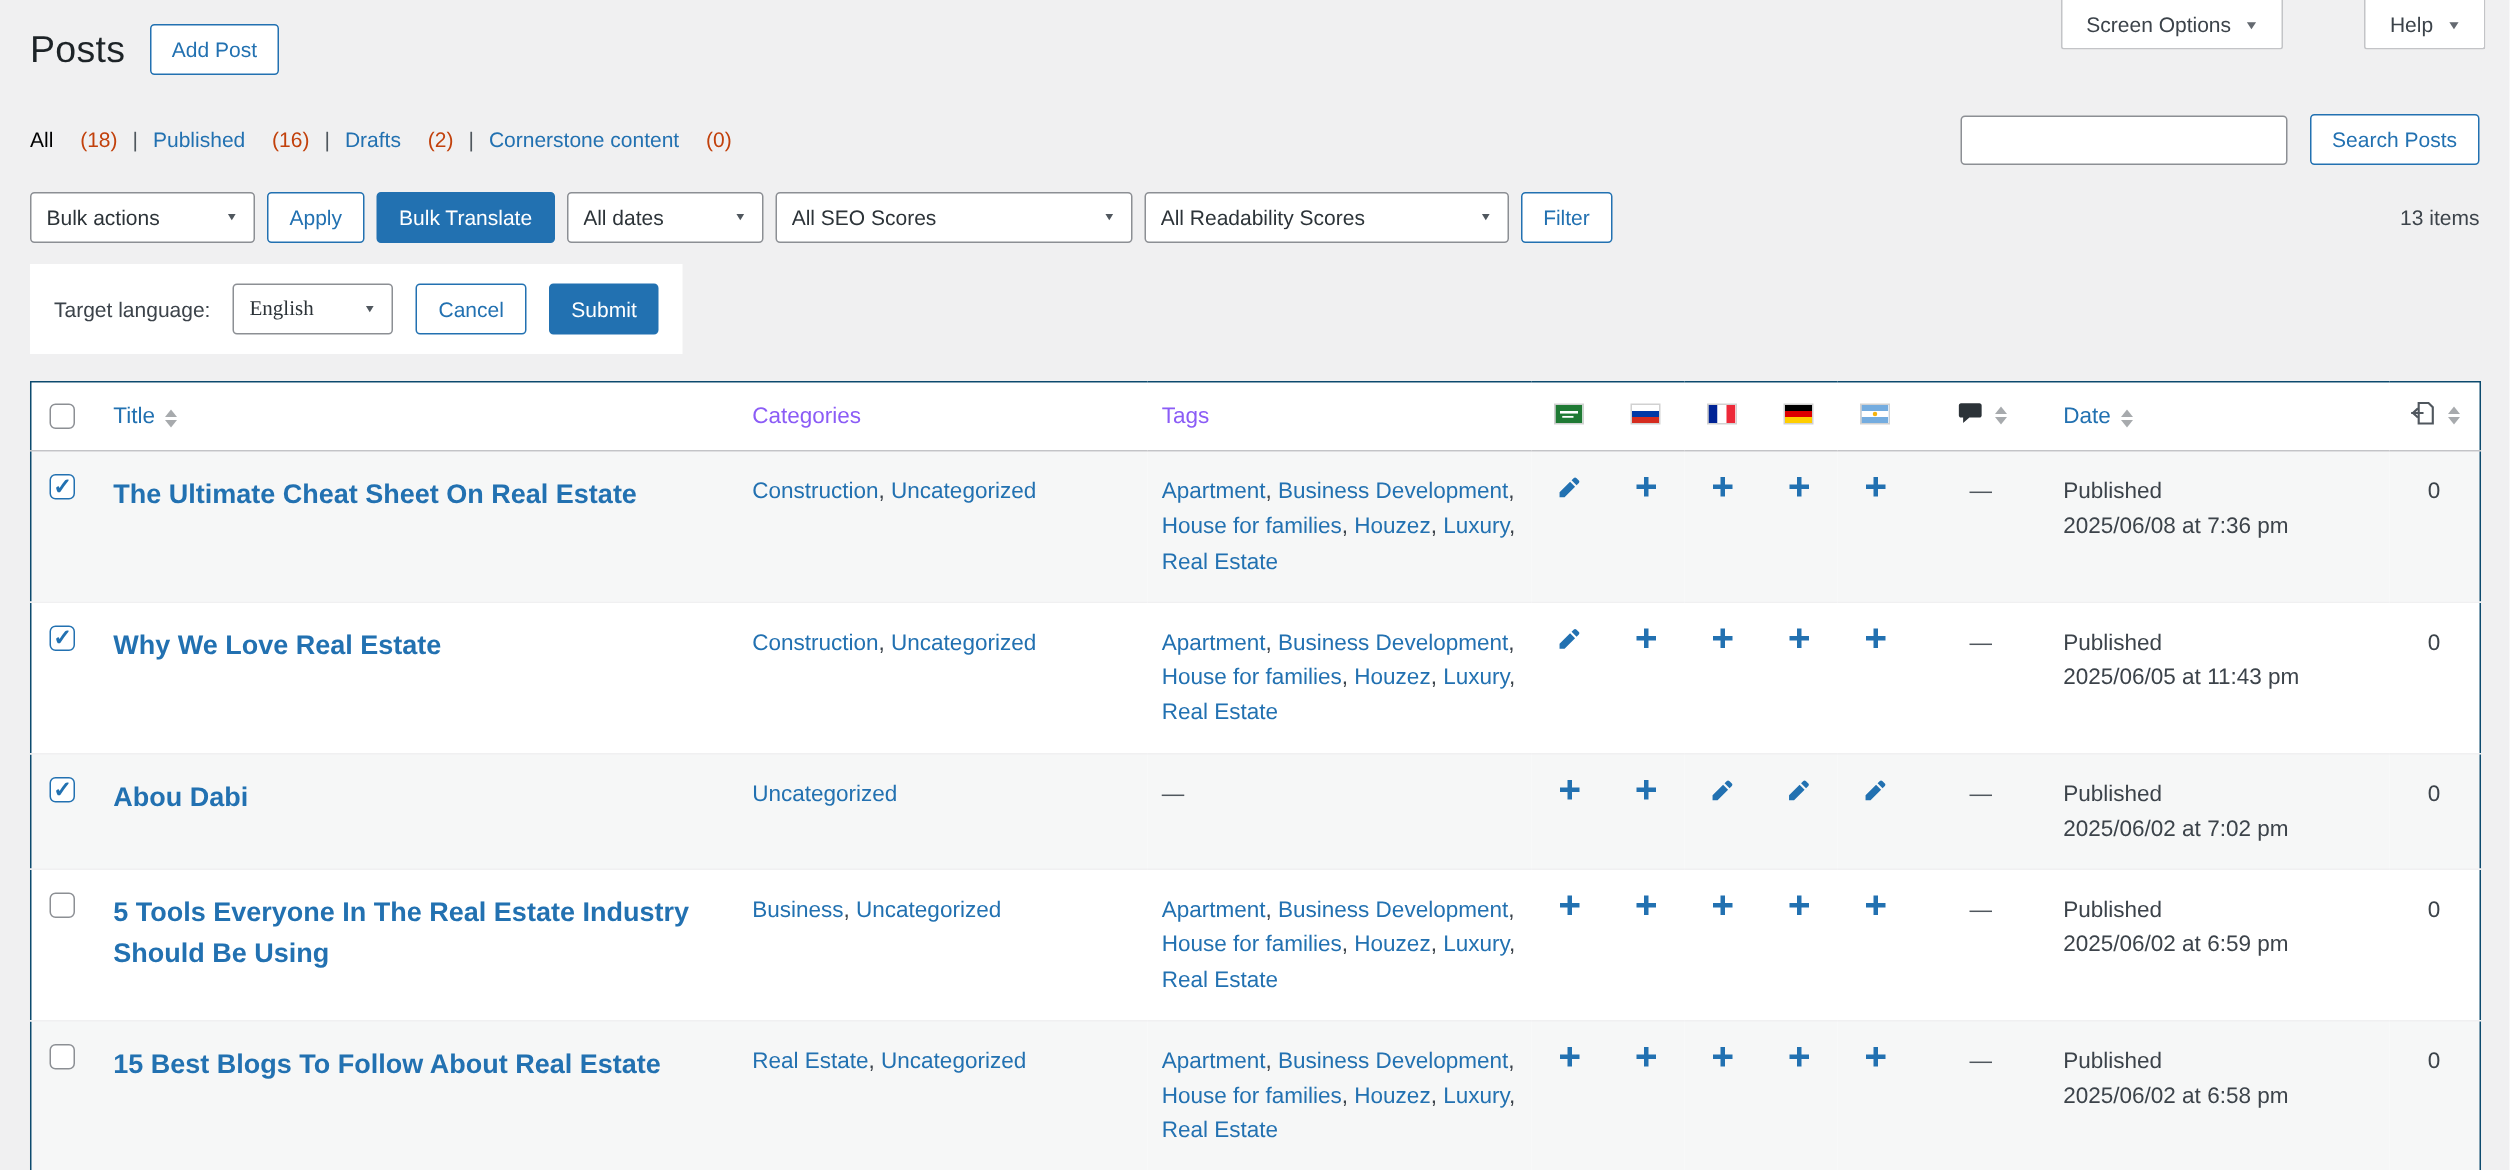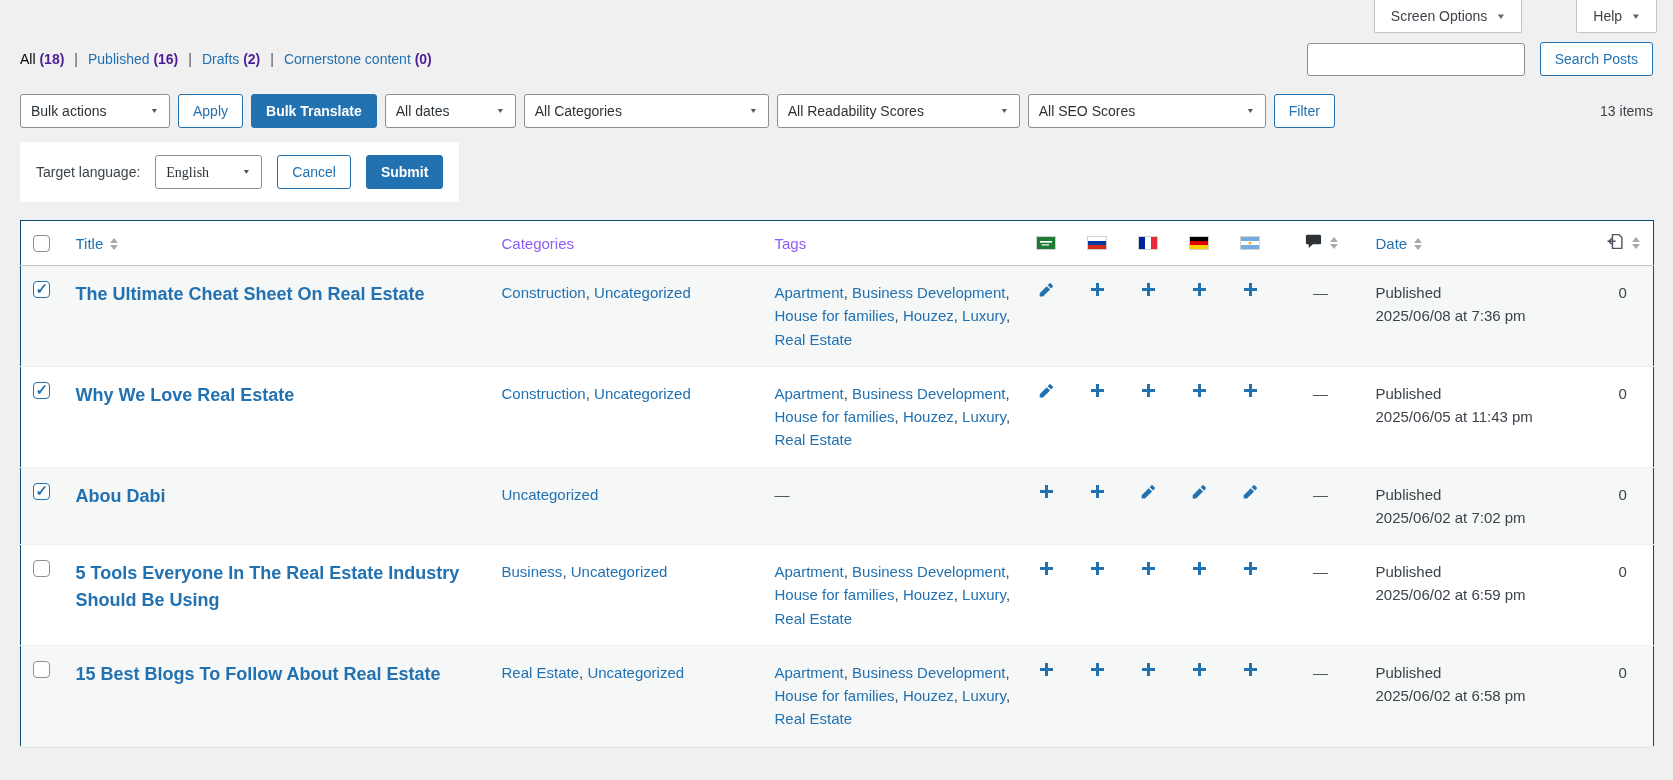--- a/index.html
+++ b/index.html
@@ -11,27 +11,27 @@
   
   .screen-meta { position:absolute; top:0; right:16px; display:flex; gap:26px; z-index:5; }
   .screen-tab { display:inline-flex; align-items:center; gap:10px; background:#fff; border:1px solid #c3c4c7; border-top:none; border-radius:0 0 2px 2px; padding:0 16px; height:33px; font-size:14px; color:#3c434a; cursor:pointer;margin-left:28px; }
   .caret { font-size:8px; color:#646970; transform:scale(1.3,1); display:inline-block; }
 
   .wrap { padding:16px 20px 0; }
   .page-header { display:flex; align-items:center; gap:16px; }
   .page-title { margin:0; font-size:25px; font-weight:500; color:#1d2327; letter-spacing:.2px; }
 
   .button { display:inline-flex; align-items:center; justify-content:center; height:34px; padding:0 14px; background:#fff; border:1px solid #2271b1; border-radius:3px; color:#2271b1; font-size:14px; cursor:pointer; white-space:nowrap; }
-  .button-primary { background:#2271b1; border-color:#2271b1; color:#fff;font-weight:bold; }
+  .button-primary { background:#2271b1; border-color:#2271b1; color:#fff; }
 
   .views-row { display:flex; justify-content:space-between; align-items:center; margin-top:26px; }
   .subsubsub { display:flex; align-items:center; gap:10px; font-size:14px; }
   .view-link.current { color:#000; cursor:default; }
   .view-link.current .view-label { font-weight:400; color:#000; }
-  .view-count { color:#4c1d95; font-weight:700; }
+  .view-count { color:#c2410c; font-weight:400;margin-left:14px; }
   .view-sep { color:#50575e; }
   .search-box { display:flex; align-items:center; gap:15px; }
   .search-input { width:218px; height:33px; border:1px solid #8c8f94; border-radius:3px; background:#fff; padding:0 10px; font-size:14px; font-family:inherit; color:#2c3338; }
 
   .tablenav { display:flex; align-items:center; gap:8px; margin-top:18px; }
   .select-wrap { position:relative; display:inline-block; }
   .select-wrap::after { content:"▼"; position:absolute; right:10px; top:50%; transform:translateY(-52%) scale(.8,.65); font-size:11px; color:#50575e; pointer-events:none; }
   select { appearance:none; -webkit-appearance:none; -moz-appearance:none; height:34px; border:1px solid #8c8f94; border-radius:3px; background:#fff; padding:0 30px 0 10px; font-size:14px; color:#2c3338; font-family:inherit; cursor:pointer; }
   .w-bulk { min-width:150px; } .w-dates { min-width:131px; } .w-cats { min-width:245px; }
   .w-seo { min-width:238px; } .w-read { min-width:243px; } .w-lang { min-width:107px;font-family:Liberation Serif, serif; }
@@ -79,20 +79,24 @@
     <span class="caret">▼</span>
   </button>
   <button class="screen-tab">
     <span>Help</span>
     <span class="caret">▼</span>
   </button>
 </div>
 
 <div class="wrap">
 
+  <div class="page-header">
+    <h1 class="page-title">Posts</h1>
+    <button class="button">Add Post</button>
+  </div>
 
   <div class="views-row">
     <div class="subsubsub">
         <a class="view-link current"><span class="view-label">All</span><span class="view-count">&nbsp;(18)</span></a>
         <span class="view-sep">|</span>
         <a class="view-link"><span class="view-label">Published</span><span class="view-count">&nbsp;(16)</span></a>
         <span class="view-sep">|</span>
         <a class="view-link"><span class="view-label">Drafts</span><span class="view-count">&nbsp;(2)</span></a>
         <span class="view-sep">|</span>
         <a class="view-link"><span class="view-label">Cornerstone content</span><span class="view-count">&nbsp;(0)</span></a>
@@ -106,27 +110,24 @@
   <div class="tablenav">
     <span class="select-wrap">
       <select class="w-bulk"><option>Bulk actions</option></select>
     </span>
     <button class="button">Apply</button>
     <button class="button button-primary">Bulk Translate</button>
     <span class="select-wrap">
       <select class="w-dates"><option>All dates</option></select>
     </span>
     <span class="select-wrap">
-      <select class="w-cats"><option>All Categories</option></select>
+      <select class="w-seo"><option>All SEO Scores</option></select>
     </span>
     <span class="select-wrap">
       <select class="w-read"><option>All Readability Scores</option></select>
-    </span>
-    <span class="select-wrap">
-      <select class="w-seo"><option>All SEO Scores</option></select>
     </span>
     <button class="button">Filter</button>
     <span class="items-count">13 items</span>
   </div>
 
   <div class="bulk-translate-panel">
     <span class="panel-label">Target language:</span>
     <span class="select-wrap">
       <select class="w-lang"><option>English</option></select>
     </span>

